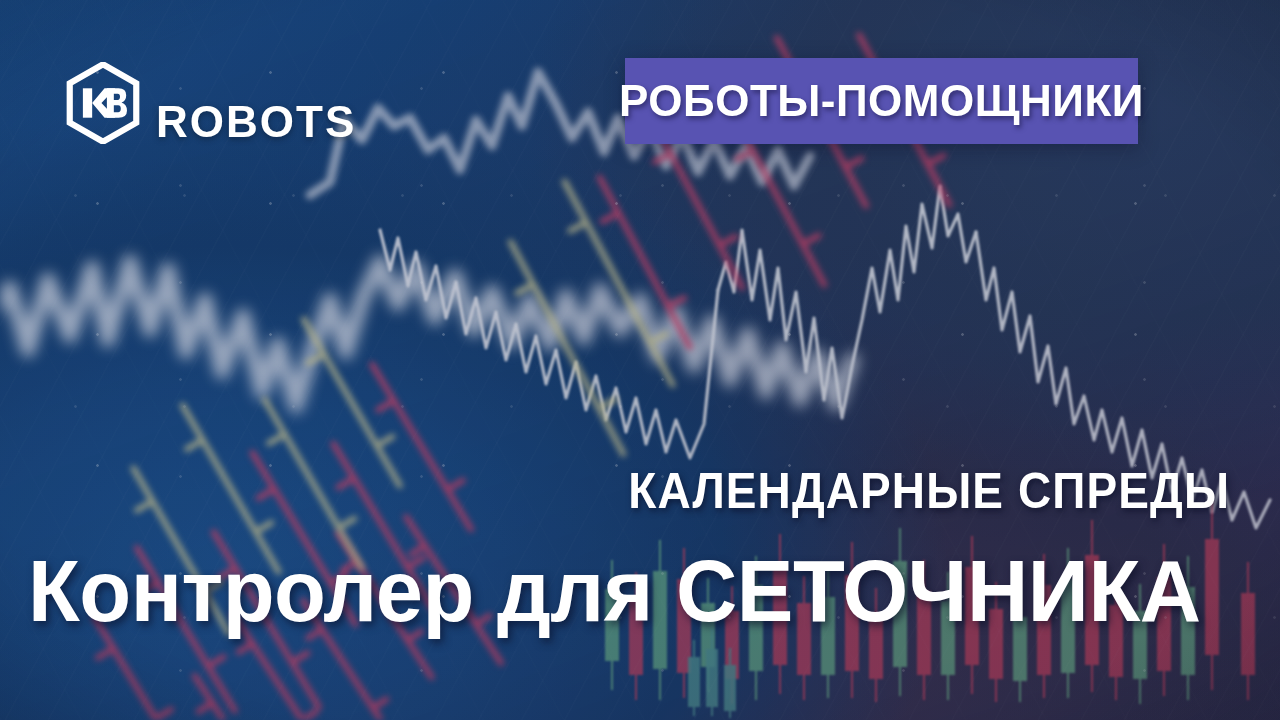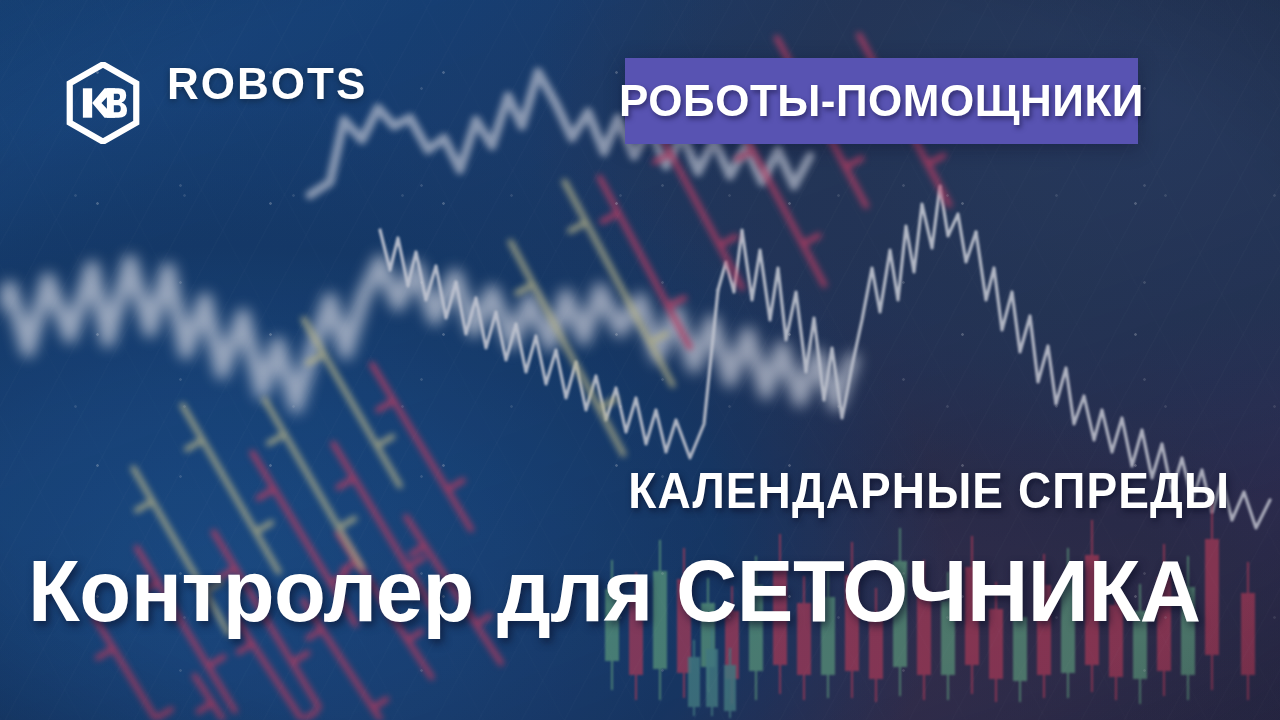--- a/index.html
+++ b/index.html
@@ -58,21 +58,21 @@
   }
   .tint {
     position: absolute; inset: 0;
     background: linear-gradient(160deg, rgba(20,48,92,.18) 0%, rgba(24,34,66,.22) 55%, rgba(32,28,58,.30) 100%);
   }
 
   
   .logo {
     position: absolute;
     left: 64px; top: 62px;
-    display: flex; align-items: flex-start; gap: 25px;
+    display: flex; align-items: flex-end; gap: 14px;
   }
   .logo-mark { width: 78px; height: 82px; display: block; }
   .logo-word {
     color: #ffffff;
     font-size: 44px;
     font-weight: 700;
     letter-spacing: 2.0px;
     line-height: 1;
     text-shadow: 0 2px 6px rgba(0,0,0,.35);
   }

